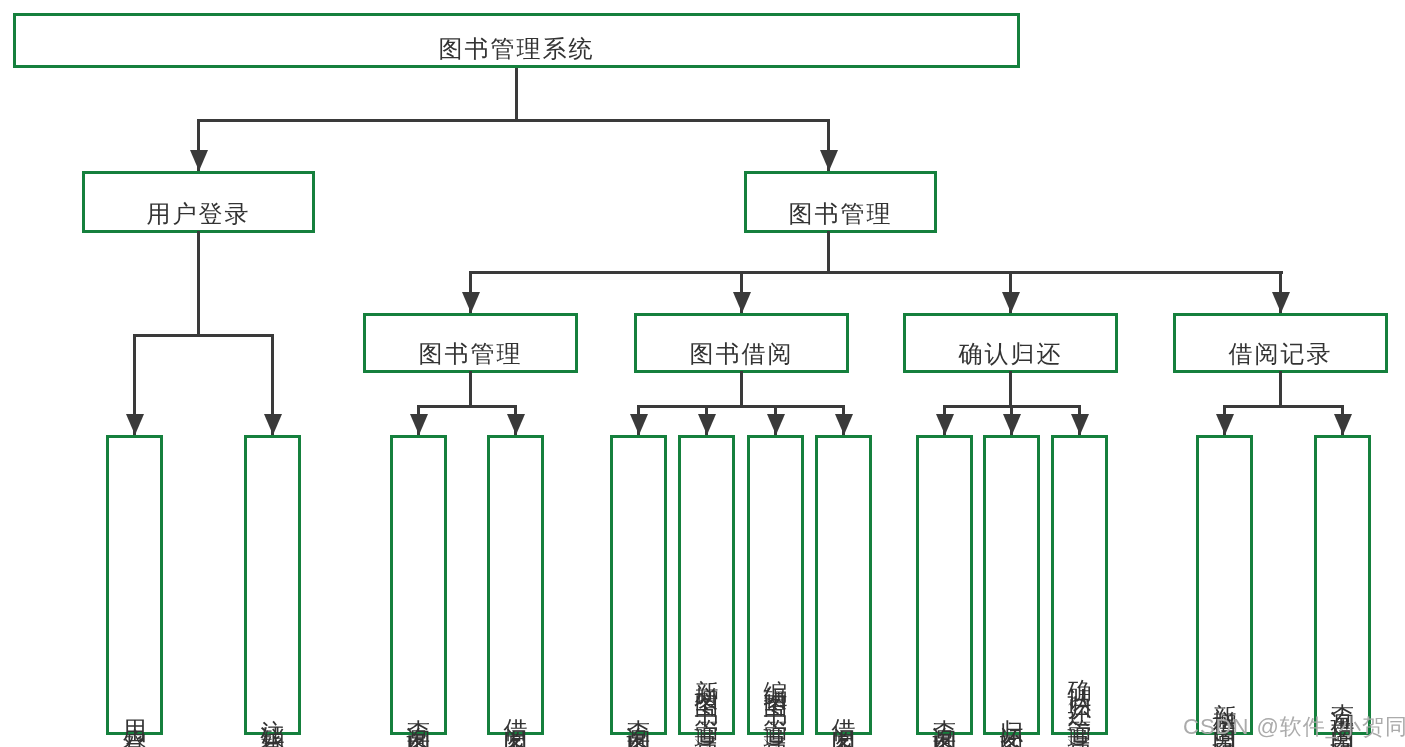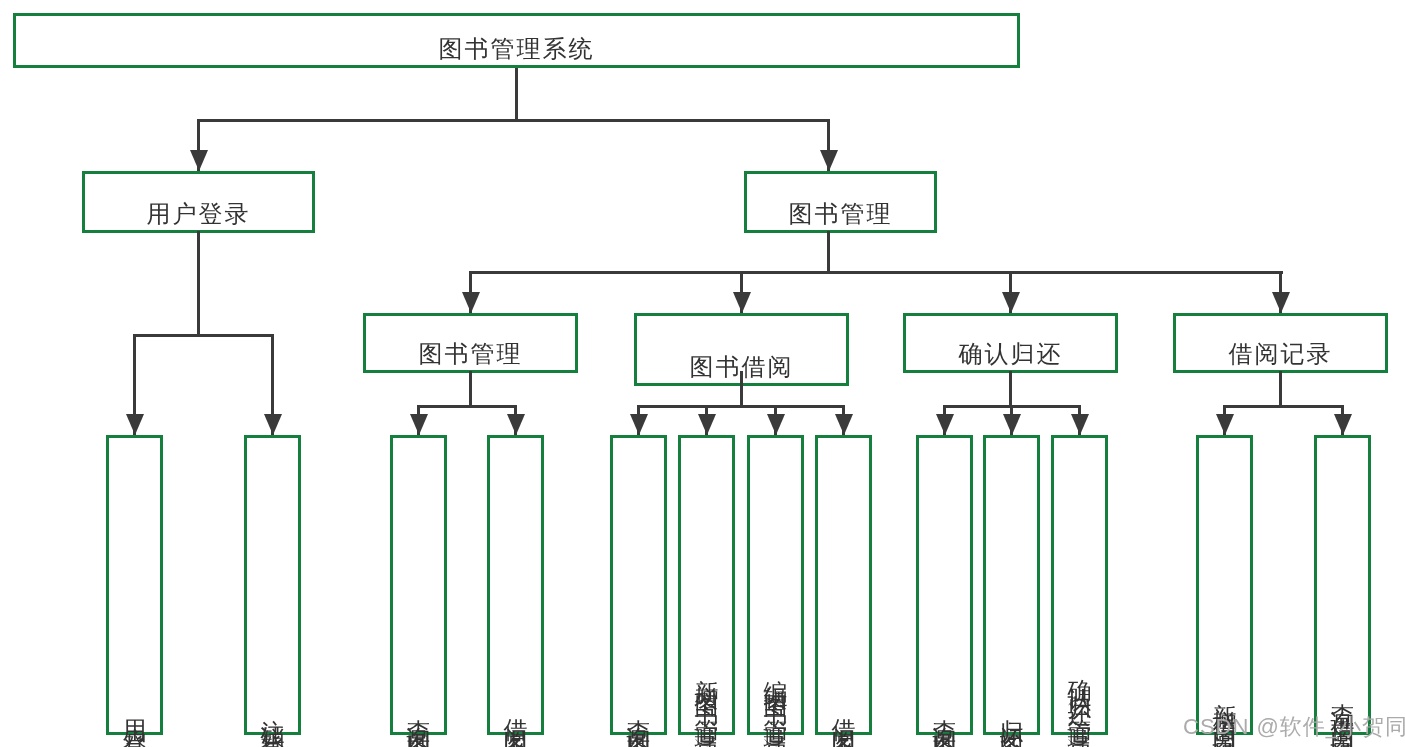--- a/index.html
+++ b/index.html
@@ -66,21 +66,21 @@
   <div class="vline" style="left:1009px;top:271px;height:42px;"></div>
   <div class="vline" style="left:1279px;top:271px;height:42px;"></div>
   <div class="arrow" style="left:462px;top:292px;"></div>
   <div class="arrow" style="left:733px;top:292px;"></div>
   <div class="arrow" style="left:1002px;top:292px;"></div>
   <div class="arrow" style="left:1272px;top:292px;"></div>
 
   <div class="box h" style="left:363px;top:313px;width:215px;height:60px;">
     <span>图书管理</span>
   </div>
-  <div class="box h" style="left:634px;top:313px;width:215px;height:73px;">
+  <div class="box h" style="left:634px;top:313px;width:215px;height:60px;">
     <span>图书借阅</span>
   </div>
   <div class="box h" style="left:903px;top:313px;width:215px;height:60px;">
     <span>确认归还</span>
   </div>
   <div class="box h" style="left:1173px;top:313px;width:215px;height:60px;">
     <span>借阅记录</span>
   </div>
 
   <div class="vline" style="left:469px;top:371px;height:36px;"></div>

